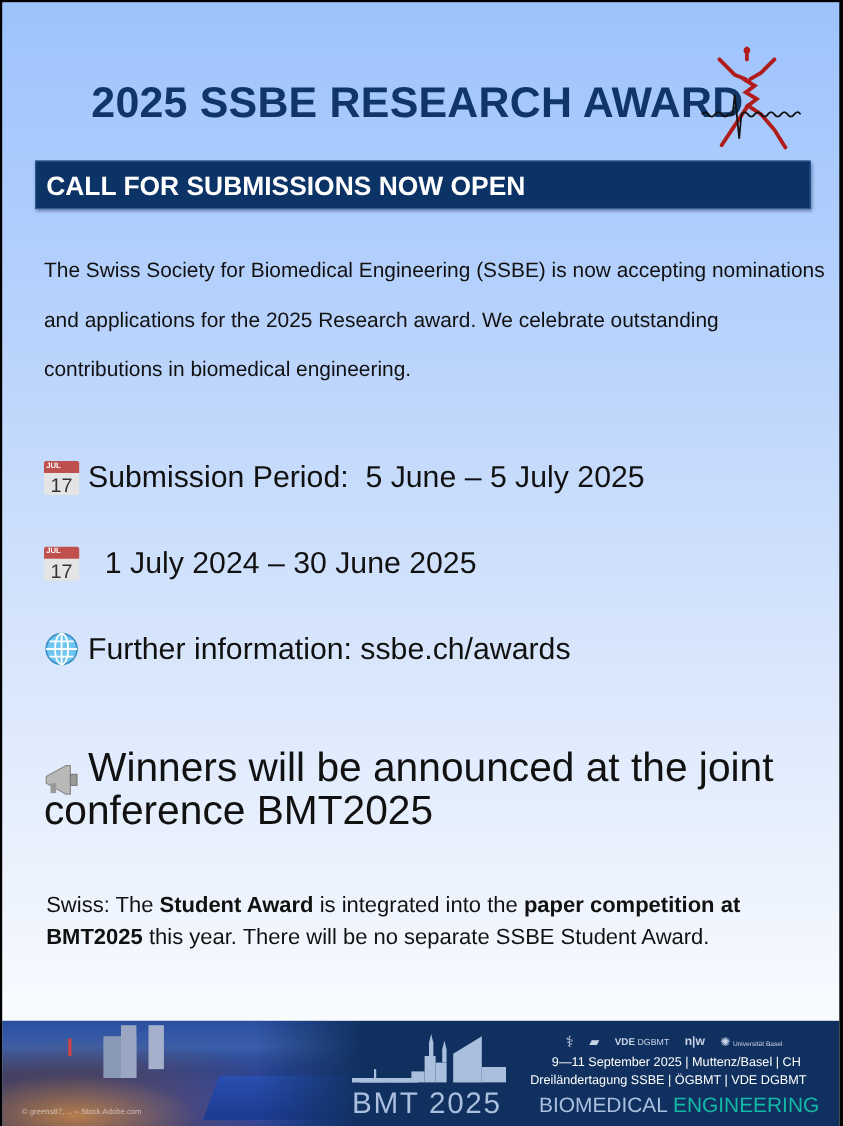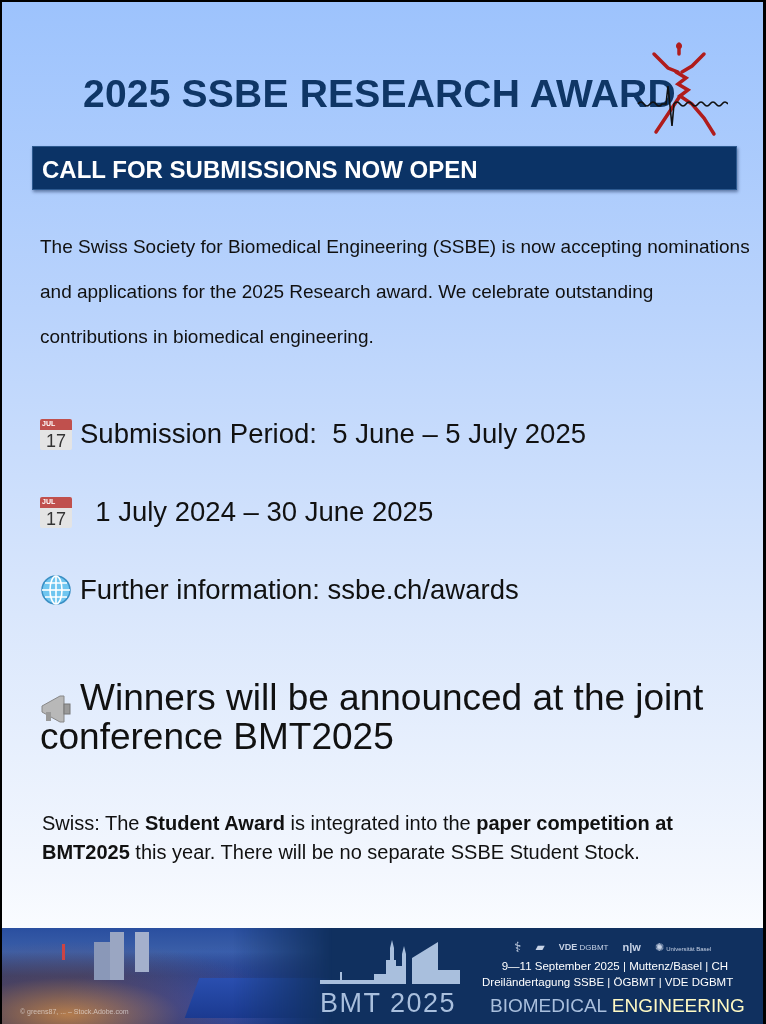--- a/index.html
+++ b/index.html
@@ -64,21 +64,21 @@
     }
     .tower { position: absolute; background: #8a98b8; }
     .credit { position: absolute; left: 18px; top: 80px; font-size: 7px; color: rgba(255,255,255,0.55); white-space: nowrap; }
     .bmt-skyline { position: absolute; left: 318px; top: 12px; width: 140px; height: 48px; }
     .bmt-label { position: absolute; left: 318px; top: 60px; font-size: 27px; color: #a9bfdd; letter-spacing: 1.5px; white-space: nowrap; }
     .partners { position: absolute; left: 512px; top: 10px; height: 18px; display: flex; align-items: center; gap: 14px; color: #c8d3e6; font-size: 8px; white-space: nowrap; }
     .partners b { font-size: 9px; }
     .dates { position: absolute; left: 496px; top: 32px; width: 230px; text-align: right; font-size: 11.5px; color: #fff; white-space: nowrap; }
     .tagung { position: absolute; left: 480px; top: 48px; width: 246px; text-align: right; font-size: 11.5px; color: #fff; white-space: nowrap; }
     .be { position: absolute; left: 488px; top: 67px; width: 238px; text-align: right; font-size: 19px; color: #a9bfdd; white-space: nowrap; }
-    .be b { color: #fef9c3; font-weight: normal; }
+    .be b { color: #14b8a6; font-weight: normal; }
   </style>
 </head>
 <body>
 
 <div class="poster">
 
   <div class="title">2025 SSBE RESEARCH AWARD</div>
 
   <svg class="logo" viewBox="0 0 94 100">
     <g stroke="#b01c1c" stroke-width="3.5" fill="none" stroke-linecap="round">
@@ -138,21 +138,21 @@
   <svg style="position:absolute; left:38px; top:692px;" width="34" height="30" viewBox="0 0 34 30">
     <path d="M2 12 L20 2 L24 2 L24 28 L20 28 L2 18 Z" fill="#b8b8b8" stroke="#888"></path>
     <rect x="24" y="10" width="6" height="10" fill="#9a9a9a" stroke="#777"></rect>
     <rect x="6" y="18" width="5" height="9" fill="#999"></rect>
   </svg>
   <div class="winners">
     <span style="display:inline-block; width:40px;"></span><span>Winners will be announced at the joint conference BMT2025</span>
   </div>
 
   <div class="note">
-    <span>Swiss: The </span><b>Student Award</b><span> is integrated into the </span><b>paper competition at BMT2025</b><span> this year. There will be no separate SSBE Student Stock.</span>
+    <span>Swiss: The </span><b>Student Award</b><span> is integrated into the </span><b>paper competition at BMT2025</b><span> this year. There will be no separate SSBE Student Award.</span>
   </div>
 
   <div class="footer">
     <div class="photo">
       <div class="tower" style="left:92px; top:14px; width:30px; height:38px;"></div>
       <div class="tower" style="left:108px; top:4px; width:14px; height:48px; background:#9aa6c2;"></div>
       <div class="tower" style="left:133px; top:4px; width:14px; height:40px; background:#a4b0cc;"></div>
       <div class="tower" style="left:60px; top:16px; width:3px; height:16px; background:#c44;"></div>
       <div style="position:absolute; left:190px; top:50px; width:140px; height:40px; background:linear-gradient(180deg,#2a4fb0,#1b3a90); transform:skewX(-20deg);"></div>
       <div class="credit">© greens87, ... – Stock.Adobe.com</div>

